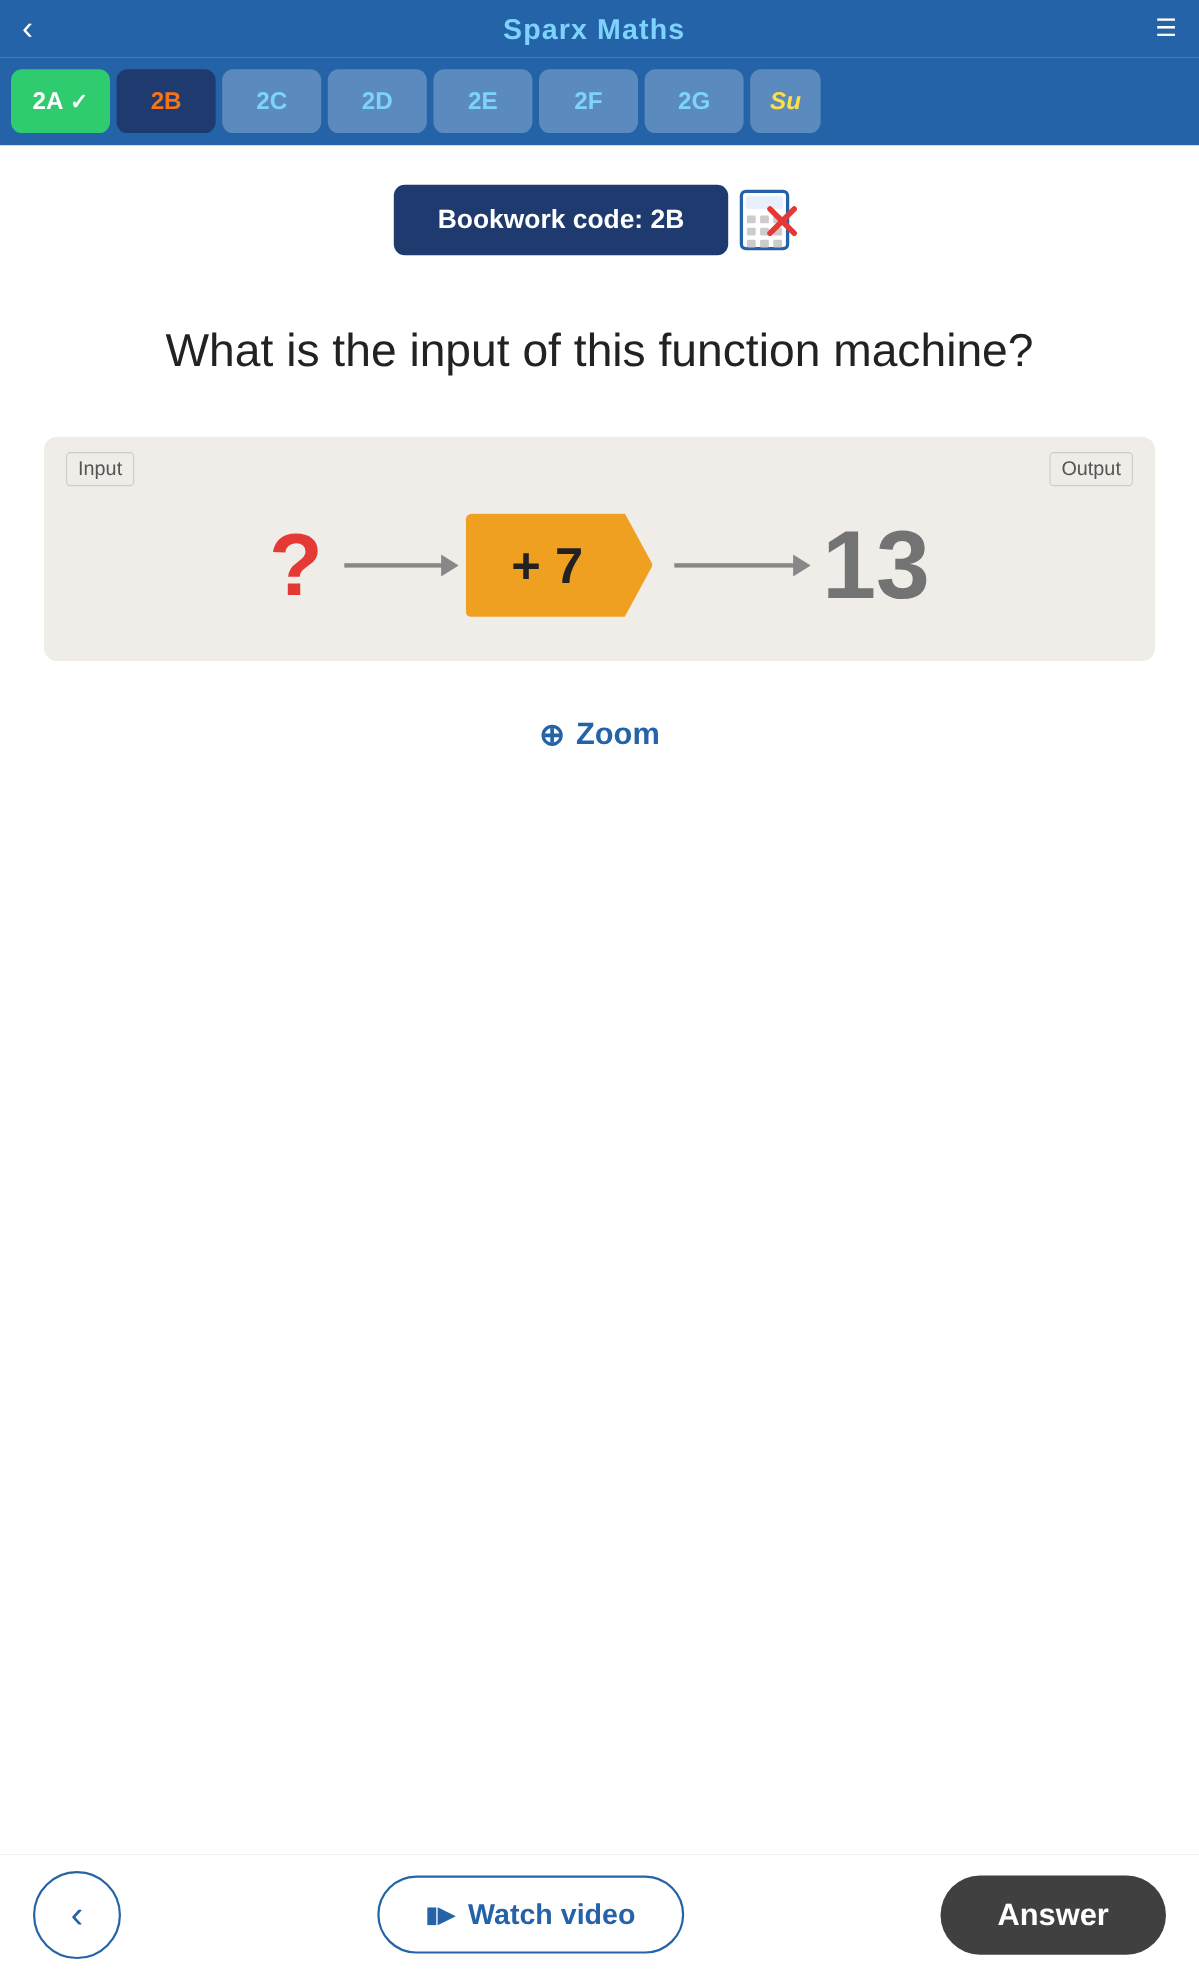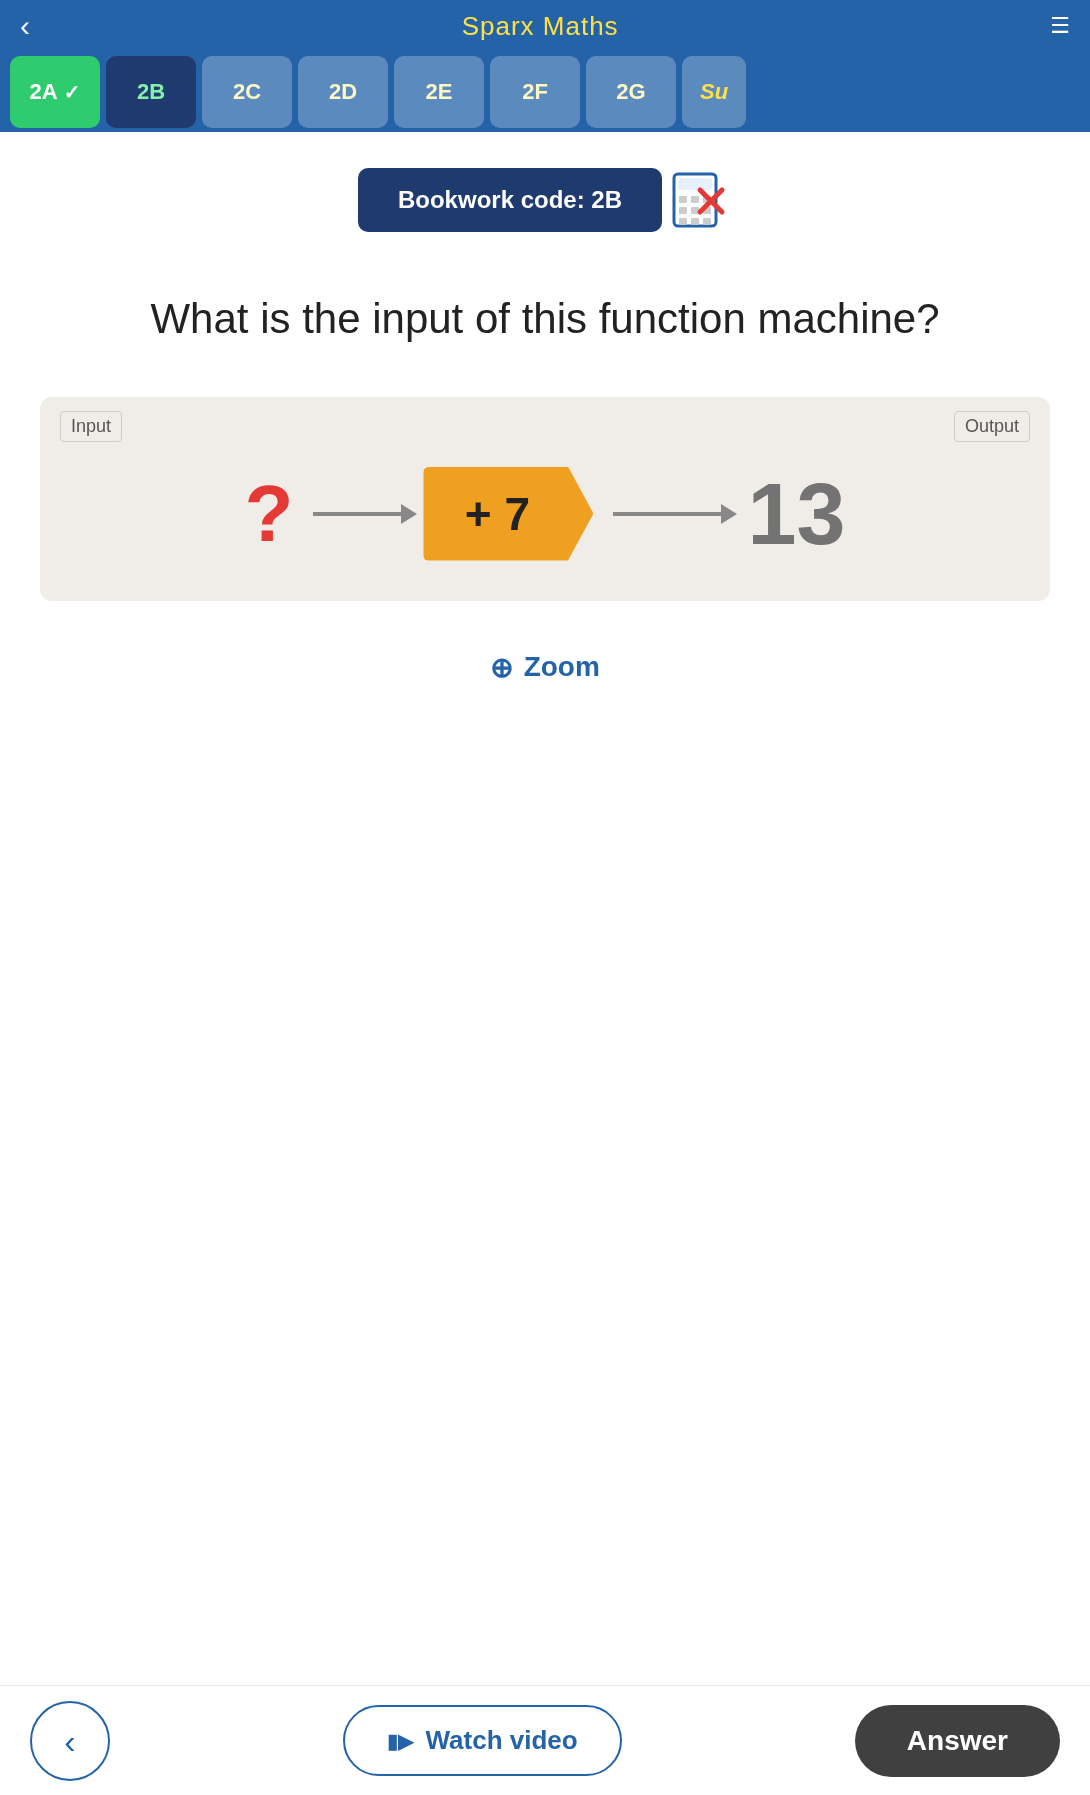--- a/index.html
+++ b/index.html
@@ -21,76 +21,76 @@
     .header {
       background: #2563a8;
       height: 52px;
       display: flex;
       align-items: center;
       justify-content: space-between;
       padding: 0 20px;
     }
 
     .header-logo {
-      color: #fde047;
+      color: #7dd3fc;
       font-size: 26px;
-      font-weight: normal;
+      font-weight: bold;
       letter-spacing: 1px;
     }
 
     .header-menu {
       color: white;
       font-size: 22px;
       cursor: pointer;
     }
 
     
     .tab-bar {
       background: #2563a8;
       display: flex;
       align-items: center;
       padding: 0 10px;
       height: 80px;
       gap: 6px;
     }
 
     .tab {
-      height: 72px;
+      height: 58px;
       min-width: 90px;
       border-radius: 10px;
       display: flex;
       align-items: center;
       justify-content: center;
       font-size: 22px;
       font-weight: bold;
       cursor: pointer;
       padding: 0 18px;
       color: white;
     }
 
     .tab-active {
       background: #1e3a6e;
-      color: #86efac;
+      color: #f97316;
     }
 
     .tab-completed {
       background: #2ecc6e;
       color: white;
       display: flex;
       align-items: center;
       gap: 6px;
     }
 
     .tab-completed .checkmark {
       font-size: 20px;
     }
 
     .tab-inactive {
       background: rgba(255,255,255,0.25);
-      color: #fef9c3;
+      color: #7dd3fc;
     }
 
     .tab-more {
       background: rgba(255,255,255,0.25);
       color: #fde047;
       min-width: 60px;
       font-style: italic;
     }
 
     

